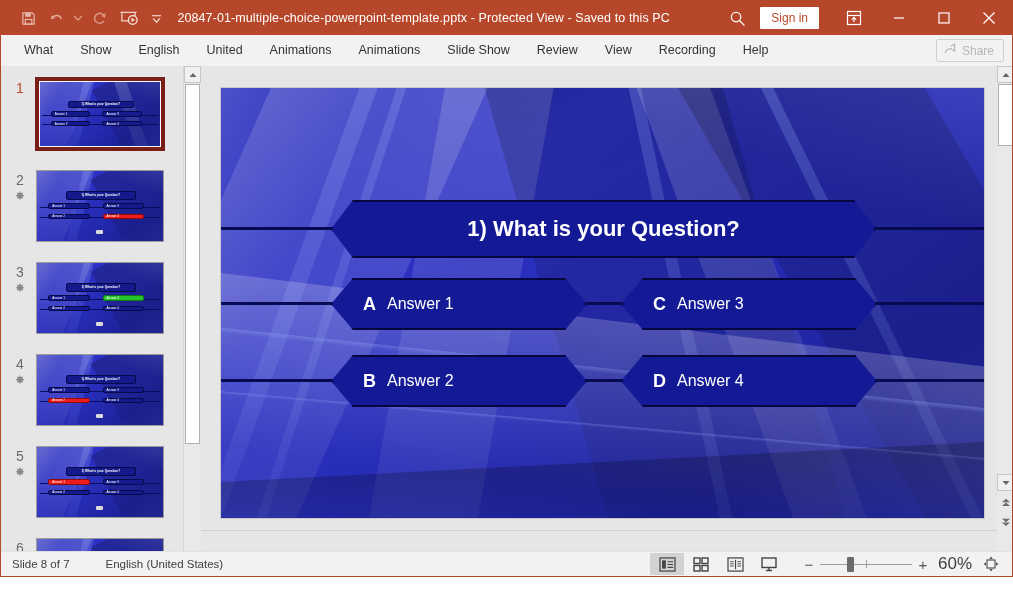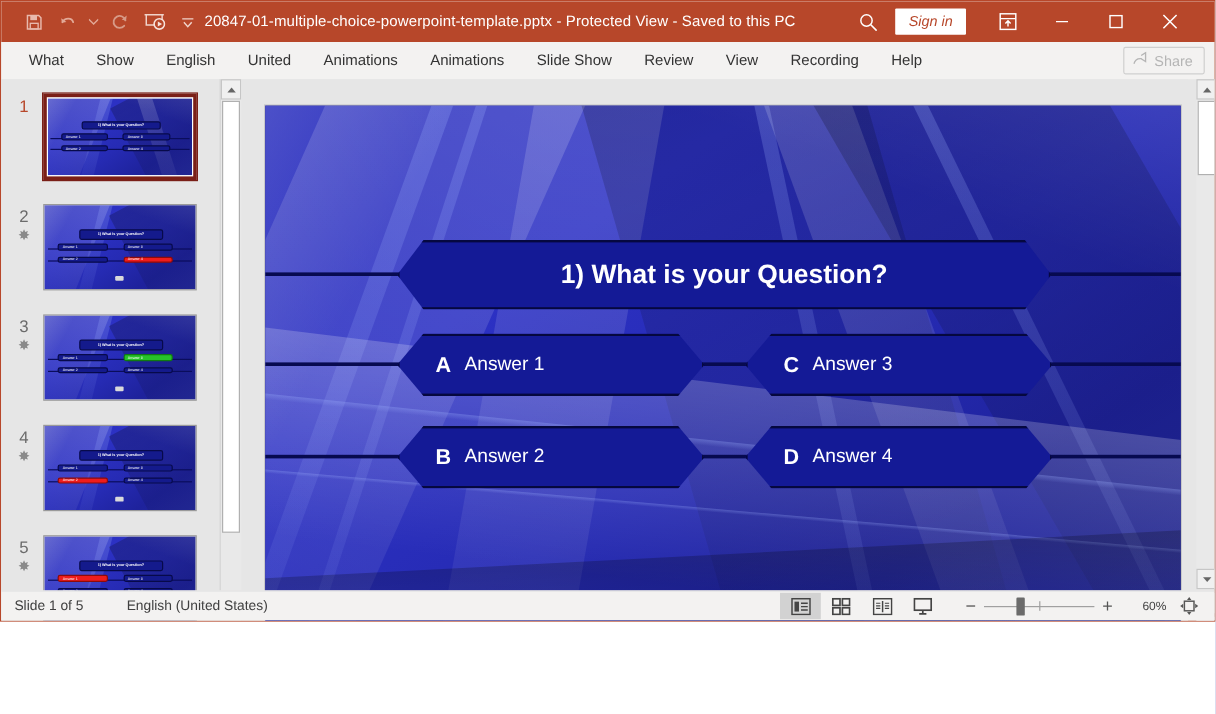--- a/index.html
+++ b/index.html
@@ -10,21 +10,21 @@
   body {
     width: 1013px;
     height: 595px;
     overflow: hidden;
     font-family: "Liberation Sans", sans-serif;
     -webkit-font-smoothing: antialiased;
   }
   .app {
     position: relative;
     width: 1013px;
-    height: 518px;
+    height: 577px;
     box-sizing: border-box;
     border: 1px solid #b7472a;
     background: #f3f2f1;
     overflow: hidden;
   }
 
   
   .titlebar {
     position: absolute;
     left: 0; top: 0;
@@ -64,22 +64,21 @@
     font-size: 12.5px;
     letter-spacing: 0.1px;
     white-space: nowrap;
     padding-right: 40px;
   }
   .title-right {
     display: flex;
     align-items: center;
     height: 34px;
     gap: 0px;
-    padding-right: 16px;
-    font-style: italic;
+    padding-right: 2px;
   }
   .search-btn {
     width: 38px; height: 34px;
     display: flex; align-items: center; justify-content: center;
   }
   .signin-btn {
     background: #ffffff;
     color: #b7472a;
     font-size: 12px;
     padding: 4px 11px;
@@ -470,24 +469,23 @@
   .zoom-track .knob {
     position: absolute;
     left: 27px;
     top: 4px;
     width: 7px;
     height: 15px;
     background: #6b6b6b;
     border-radius: 1px;
   }
   .zoom-pct {
-    font-size: 10px;
+    font-size: 17px;
     color: #404040;
     width: 34px;
-    text-align: right;
     margin-left: 4px;
   }
   .fit-btn {
     width: 26px; height: 22px;
     display: flex; align-items: center; justify-content: center;
     margin-left: 6px;
   }
 </style>
 </head>
 <body>
@@ -860,21 +858,21 @@
       <div class="nav-btn" style="top:448px;">
         <svg width="10" height="9" viewBox="0 0 10 9">
             <path d="M1 0.8 L5 4.2 L9 0.8 Z" fill="#6c6c6c"></path>
             <path d="M1 4.6 L5 8 L9 4.6 Z" fill="#6c6c6c"></path>
           </svg>
       </div>
     </div>
   </div>
 
   <div class="statusbar">
-    <div class="status-slide">Slide 1 of 5</div>
+    <div class="status-slide">Slide 8 of 7</div>
     <div class="status-lang">English (United States)</div>
 
     <div class="status-right">
       <div class="view-btn active">
         <svg width="17" height="15" viewBox="0 0 18 16">
             <rect x="1" y="1" width="16" height="14" fill="none" stroke="#444" stroke-width="1.3"></rect>
             <rect x="3.2" y="3.6" width="4" height="8.8" fill="#444"></rect>
             <path d="M9 5 H15 M9 8 H15 M9 11 H15" stroke="#444" stroke-width="1.2"></path>
           </svg>
       </div>

